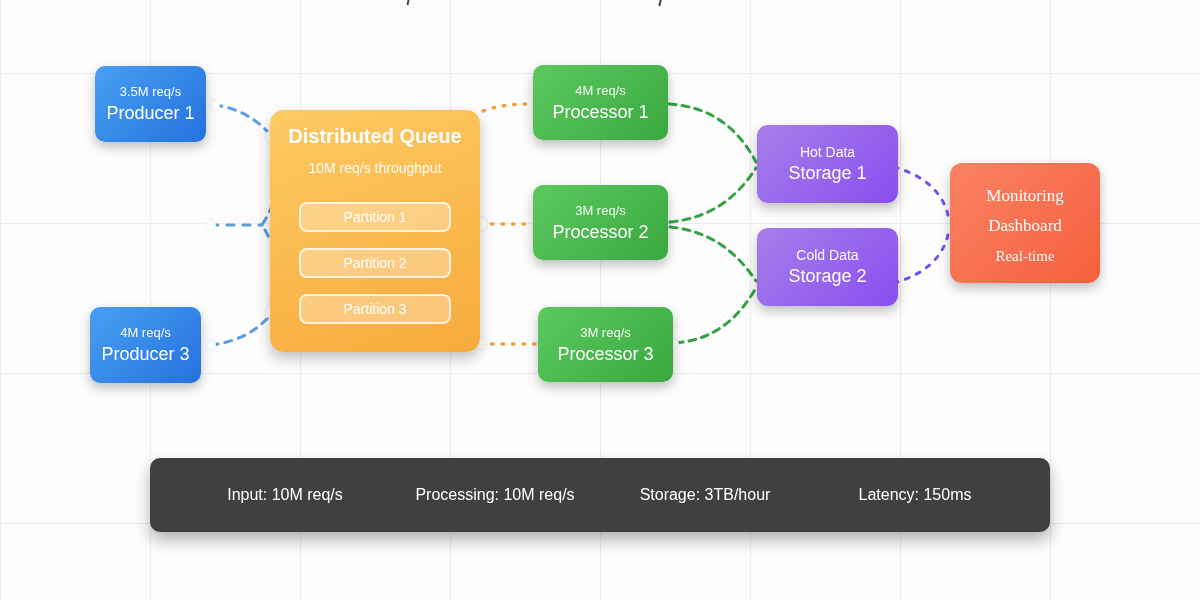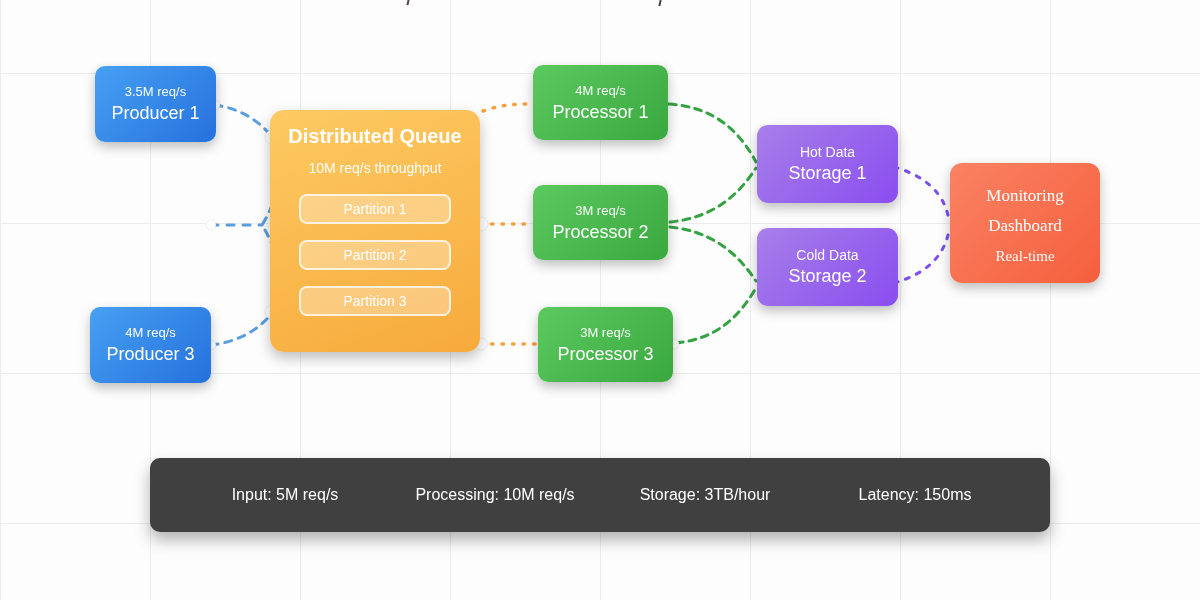--- a/index.html
+++ b/index.html
@@ -18,33 +18,33 @@
     background-position:0px 73px;
   }
   .node{
     position:absolute;display:flex;flex-direction:column;
     align-items:center;justify-content:center;text-align:center;
     color:#fff;border-radius:10px;
     box-shadow:0 5px 12px rgba(0,0,0,0.25);
   }
   .node .rate{font-size:13px;line-height:16px;margin-bottom:3px;opacity:.97;}
   .node .name{font-size:18px;line-height:21px;}
-  .producer{width:121px;height:76px;background:linear-gradient(135deg,#47a0f2 0%,#2571dd 100%);}
+  .producer{width:111px;height:76px;background:linear-gradient(135deg,#47a0f2 0%,#2571dd 100%);}
   .processor{width:135px;height:75px;background:linear-gradient(135deg,#5bc95e 0%,#39a83f 100%);}
   .storage{width:141px;height:78px;background:linear-gradient(135deg,#a77fe9 0%,#8a4df0 100%);border-radius:11px;}
   .storage .rate{font-size:14px;}
   .queue{
     position:absolute;left:270px;top:110px;width:210px;height:242px;
     border-radius:14px;color:#fff;text-align:center;
     background:linear-gradient(160deg,#fdca62 0%,#f7aa3c 100%);
     box-shadow:0 6px 14px rgba(0,0,0,0.25);
   }
   .queue-title{font-weight:700;font-size:20px;line-height:22px;margin-top:15px;}
   .queue-sub{font-size:14px;line-height:16px;margin-top:13px;opacity:.97;}
-  .partitions{margin-top:18px;}
+  .partitions{margin-top:26px;}
   .partition{
     width:148px;height:26px;margin:0 auto 16px auto;
     background:rgba(255,255,255,0.3);
     border:2px solid rgba(255,255,255,0.75);
     border-radius:8px;color:#fff;font-size:14px;
     display:flex;align-items:center;justify-content:center;
     cursor:pointer;
   }
   .monitoring{
     position:absolute;left:950px;top:163px;width:150px;height:120px;
@@ -155,19 +155,19 @@
     <div class="name">Storage 2</div>
   </div>
 
   <div class="monitoring">
     <div class="m1">Monitoring</div>
     <div class="m2">Dashboard</div>
     <div class="m3">Real-time</div>
   </div>
 
   <div class="stats-bar">
-    <div class="stat">Input: 5M req/s</div>
+    <div class="stat">Input: 10M req/s</div>
     <div class="stat">Processing: 10M req/s</div>
     <div class="stat">Storage: 3TB/hour</div>
     <div class="stat">Latency: 150ms</div>
   </div>
 
 </div>
 
 </body></html>

